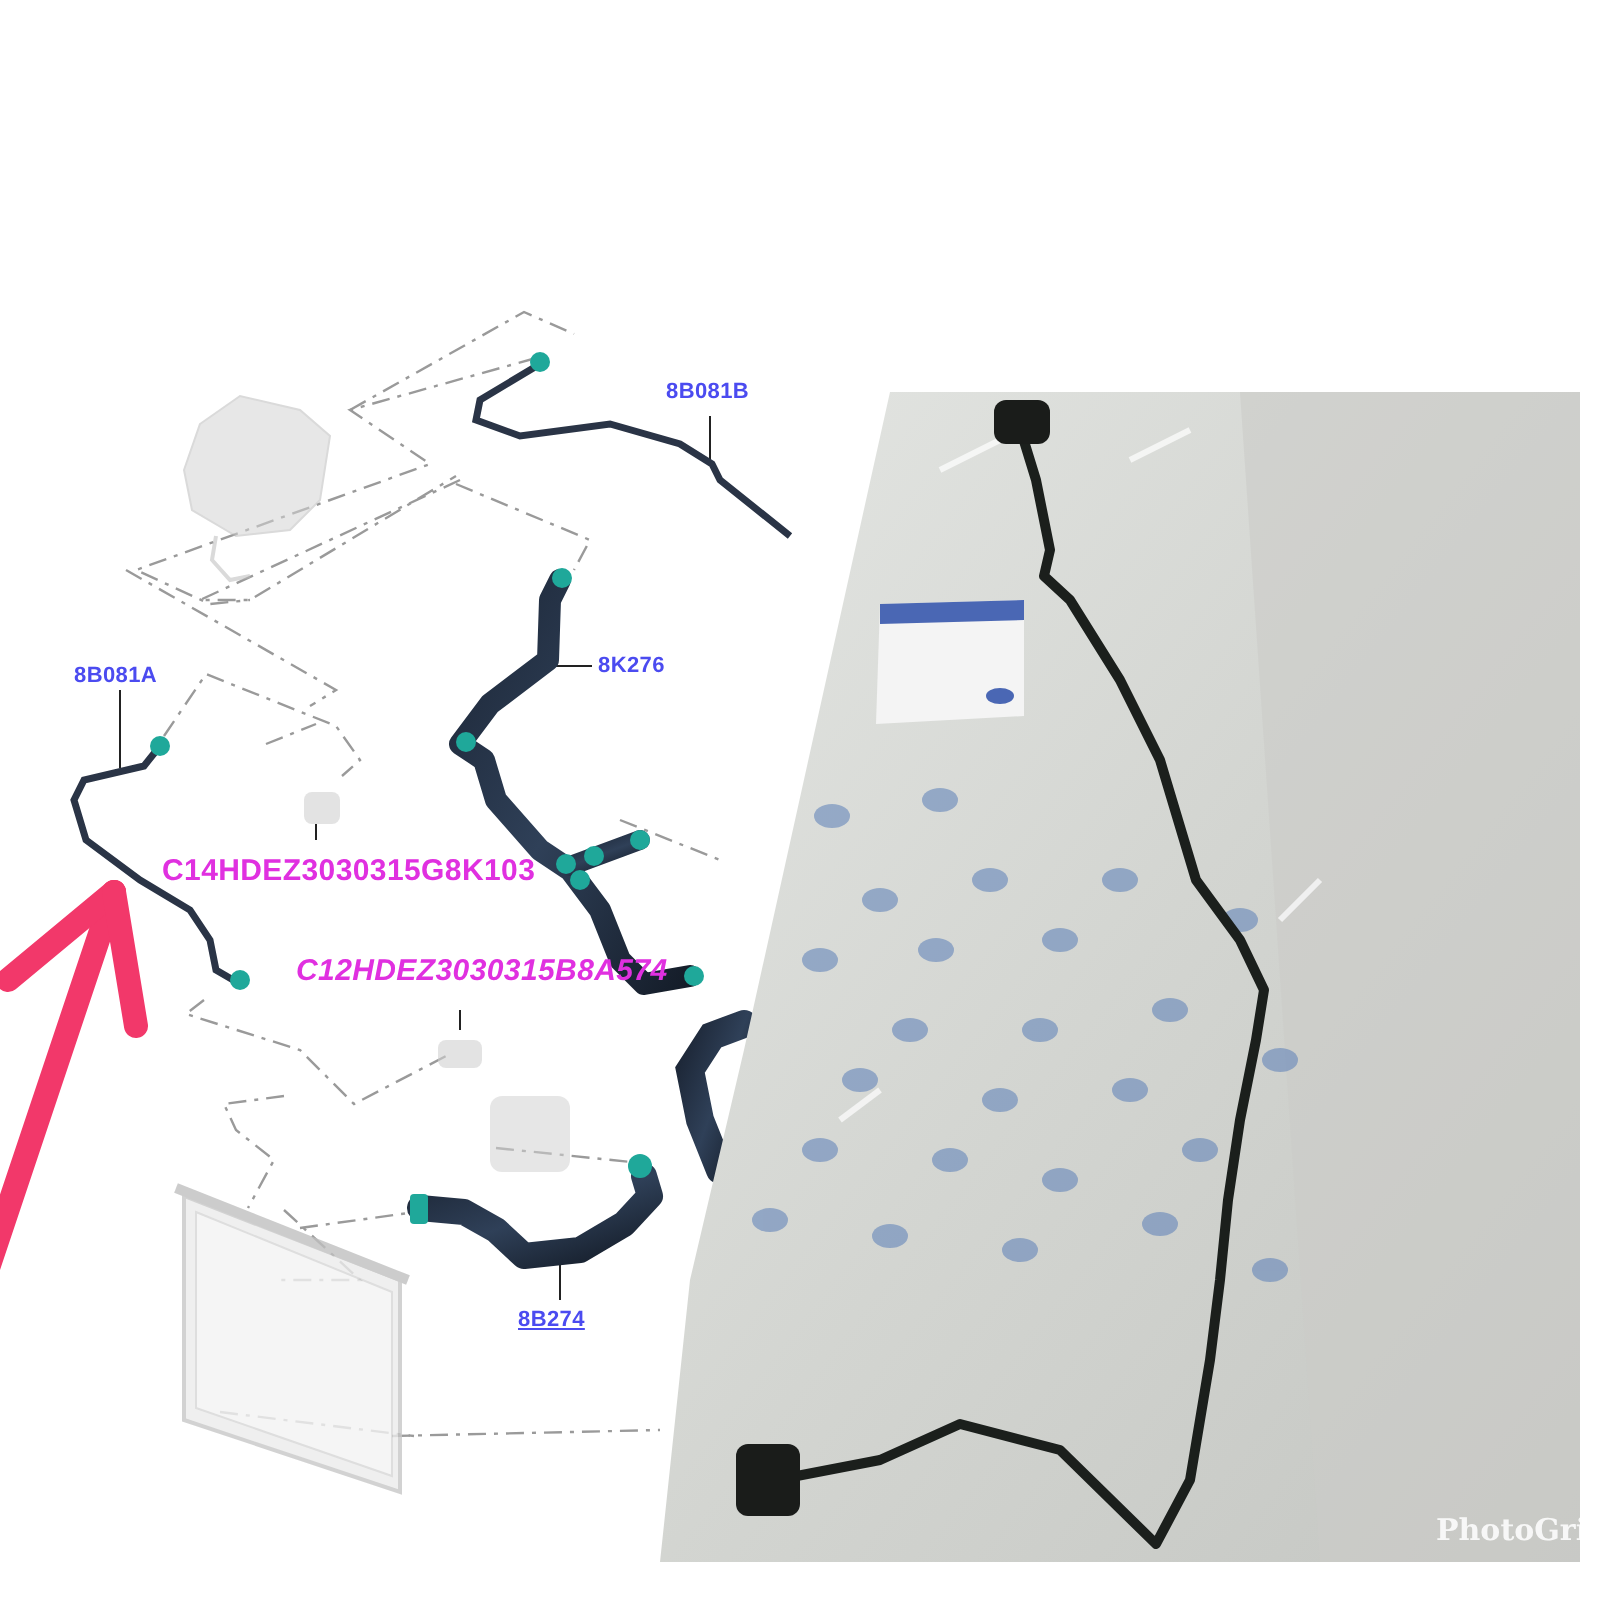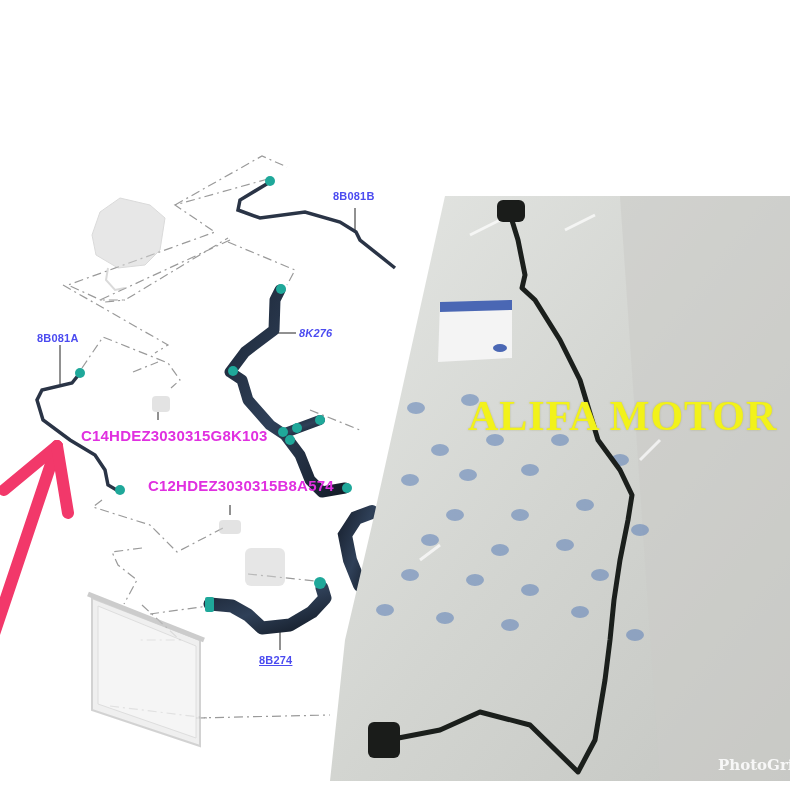--- a/index.html
+++ b/index.html
@@ -96,24 +96,24 @@
 
     <path d="M210,604 L232,606 L248,615 L262,628 L290,625 L312,612 L325,598 L322,588" stroke="url(#hoseGrad)" stroke-width="13" fill="none" stroke-linecap="round" stroke-linejoin="round"></path>
     <g fill="#1fa89a">
       <rect x="205" y="597" width="9" height="15" rx="2"></rect>
       <circle cx="320" cy="583" r="6"></circle>
     </g>
   </svg>
 
   <div class="lbl lbl-blue" style="left:333px;top:190px;">8B081B</div>
   <div class="lbl lbl-blue" style="left:37px;top:332px;">8B081A</div>
-  <div class="lbl lbl-blue" style="left:299px;top:327px;font-style:italic;">8K276</div>
+  <div class="lbl lbl-blue" style="left:299px;top:327px;">8K276</div>
   <div class="lbl lbl-blue" style="left:259px;top:654px;text-decoration:underline;">8B274</div>
   <div class="lbl lbl-mag" style="left:81px;top:427px;">C14HDEZ3030315G8K103</div>
-  <div class="lbl lbl-mag" style="left:148px;top:477px;">C12HDEZ3030315B8A574</div>
+  <div class="lbl lbl-mag" style="left:148px;top:477px;font-style:italic;">C12HDEZ3030315B8A574</div>
 
   <svg width="800" height="800" style="position:absolute;left:0;top:0;">
     <defs>
       <linearGradient id="bagGrad" x1="0" y1="0" x2="1" y2="1">
         <stop offset="0" stop-color="#e4e6e3"></stop>
         <stop offset="0.5" stop-color="#d3d5d1"></stop>
         <stop offset="1" stop-color="#c4c6c2"></stop>
       </linearGradient>
     </defs>
     <polygon points="445,196 790,196 790,781 330,781 345,640 372,525" fill="url(#bagGrad)"></polygon>
@@ -160,21 +160,20 @@
       <path d="M420,560 L440,545"></path>
     </g>
 
     <path d="M510,214 L518,240 L525,275 L522,288 L535,300 L560,340 L580,380 L598,440 L620,470 L632,495 L628,520 L620,560 L614,600 L610,640 L605,680 L595,740 L578,772 L530,725 L480,712 L440,730 L388,740" stroke="#1b1f1c" stroke-width="5" fill="none" stroke-linejoin="round"></path>
     <g fill="#1a1c1a">
       <rect x="497" y="200" width="28" height="22" rx="6"></rect>
       <rect x="368" y="722" width="32" height="36" rx="6"></rect>
     </g>
   </svg>
 
-  <div class="watermark" style="left:468px;top:392px;">ALIFA MOTOR</div>
   <div class="photogrid" style="left:718px;top:756px;">PhotoGri</div>
 
   <svg width="800" height="800" style="position:absolute;left:0;top:0;">
     <g stroke="#f2386a" stroke-width="12" stroke-linecap="round" stroke-linejoin="round" fill="none">
       <line x1="57" y1="446" x2="-8" y2="640"></line>
       <line x1="57" y1="446" x2="4" y2="490"></line>
       <line x1="57" y1="446" x2="68" y2="513"></line>
     </g>
   </svg>
 

